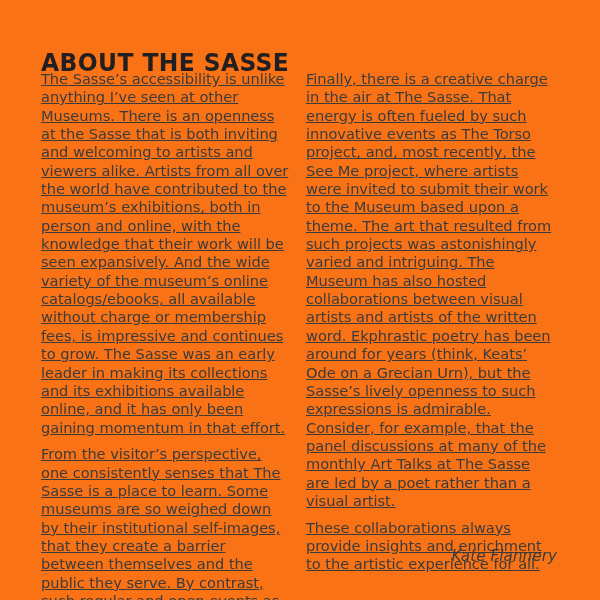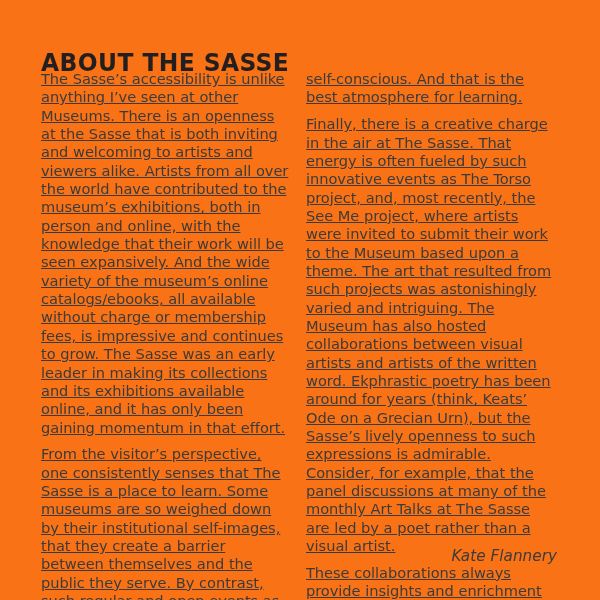--- a/index.html
+++ b/index.html
@@ -95,21 +95,20 @@
   <h1 class="article-title">ABOUT THE SASSE</h1>
 
   <div class="columns">
 
     <div class="column">
       <p class="para">The Sasse’s accessibility is unlike anything I’ve seen at other Museums.  There is an openness at the Sasse that is both inviting and welcoming to artists and viewers alike.  Artists from all over the world have contributed to the museum’s exhibitions, both in person and online, with the knowledge that their work will be seen expansively.  And the wide variety of the museum’s online catalogs/ebooks, all available without charge or membership fees, is impressive and continues to grow.  The Sasse was an early leader in making its collections and its exhibitions available online, and it has only been gaining momentum in that effort.</p>
       <p class="para">From the visitor’s perspective, one consistently senses that The Sasse is a place to learn.  Some museums are so weighed down by their institutional self-images, that they create a barrier between themselves and the public they serve.  By contrast, such regular and open events as the monthly Art Talks and panel discussions at The Sasse allow people, some of whom may be new to art, to ask questions, to inquire, without feeling</p>
     </div>
 
     <div class="column">
-      <p class="para">self-conscious.  And that is the best atmosphere for learning.</p>
       <p class="para">Finally, there is a creative charge in the air at The Sasse.  That energy is often fueled by such innovative events as The Torso project, and, most recently, the See Me project, where artists were invited to submit their work to the Museum based upon a theme.  The art that resulted from such projects was astonishingly varied and intriguing.  The Museum has also hosted collaborations between visual artists and artists of the written word.  Ekphrastic poetry has been around for years (think, Keats’ Ode on a Grecian Urn), but the Sasse’s lively openness to such expressions is admirable.  Consider, for example, that the panel discussions at many of the monthly Art Talks at The Sasse are led by a poet rather than a visual artist.</p>
       <p class="para">These collaborations always provide insights and enrichment to the artistic experience for all.</p>
     </div>
 
   </div>
 
   <div class="signature">
     <span class="sig-name">Kate Flannery</span>
   </div>
 

